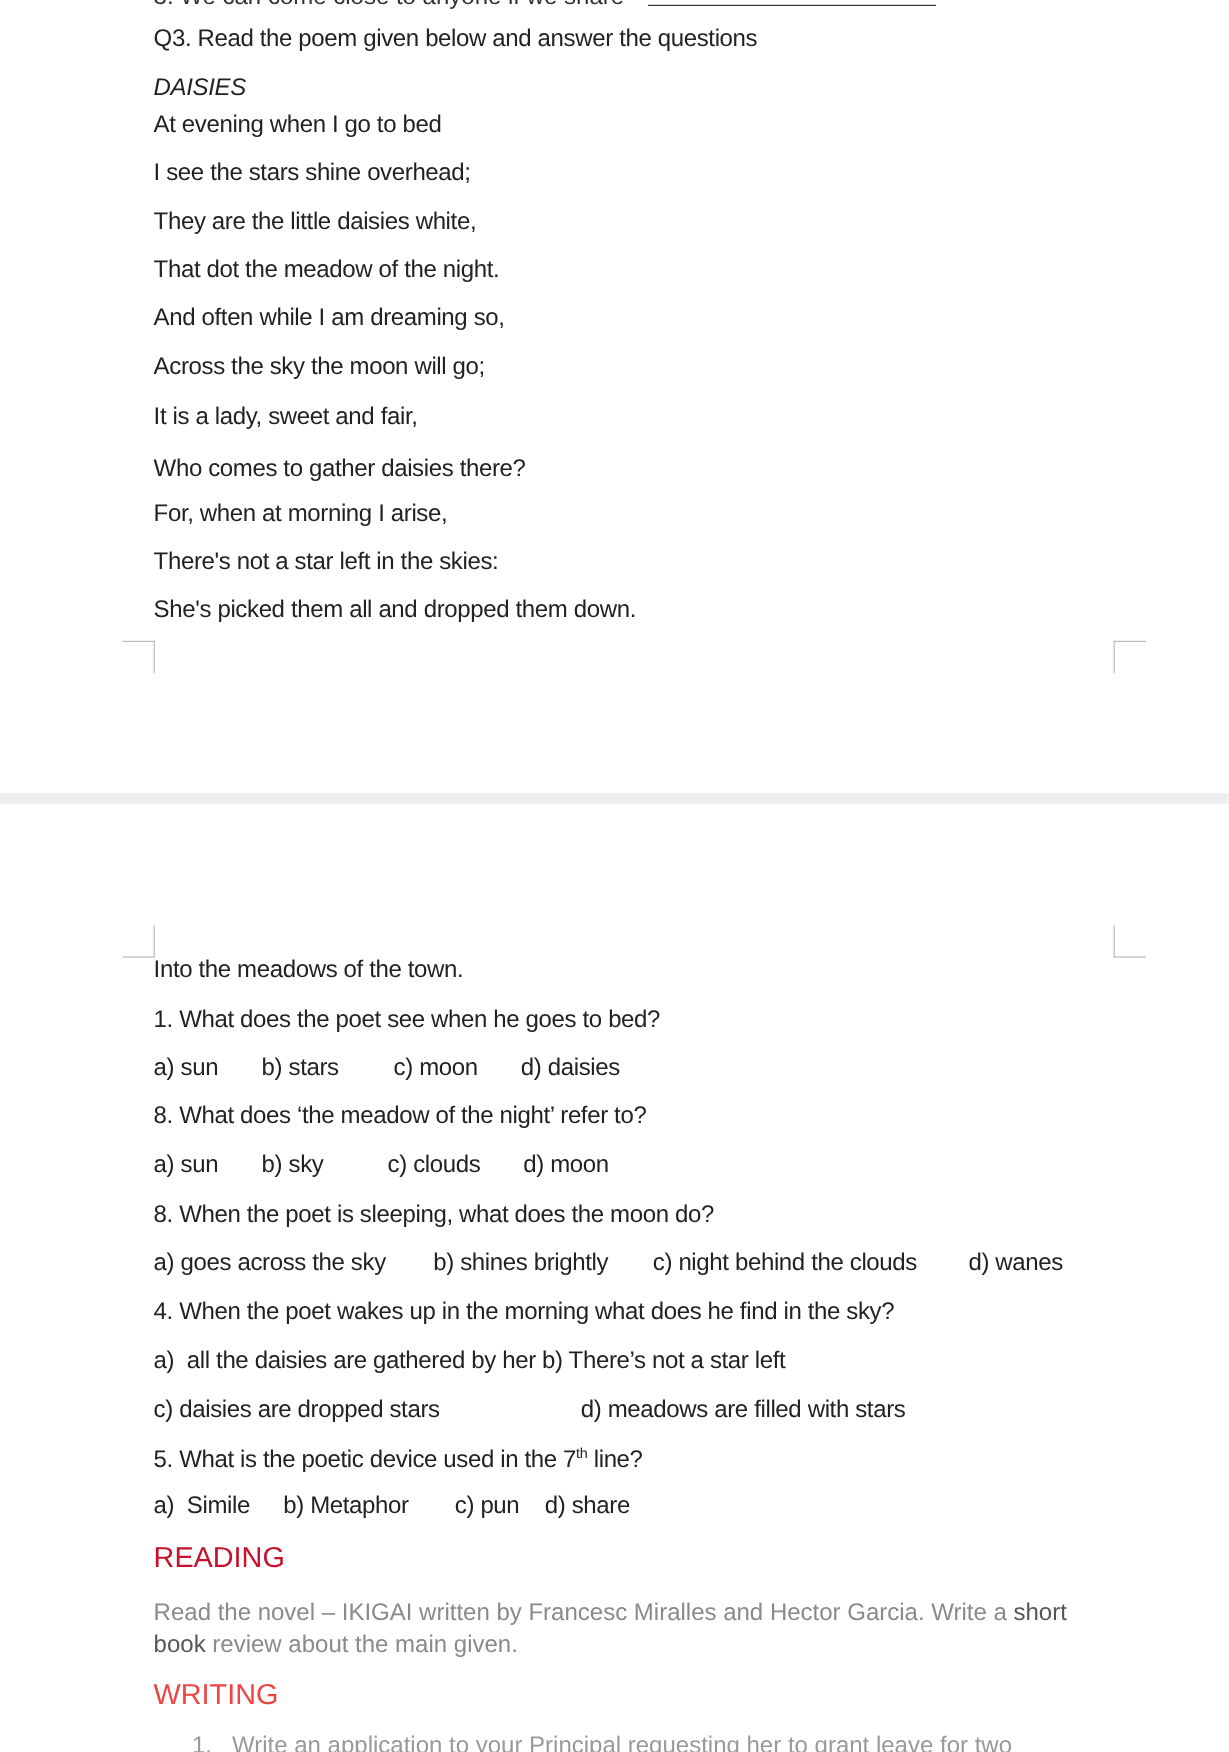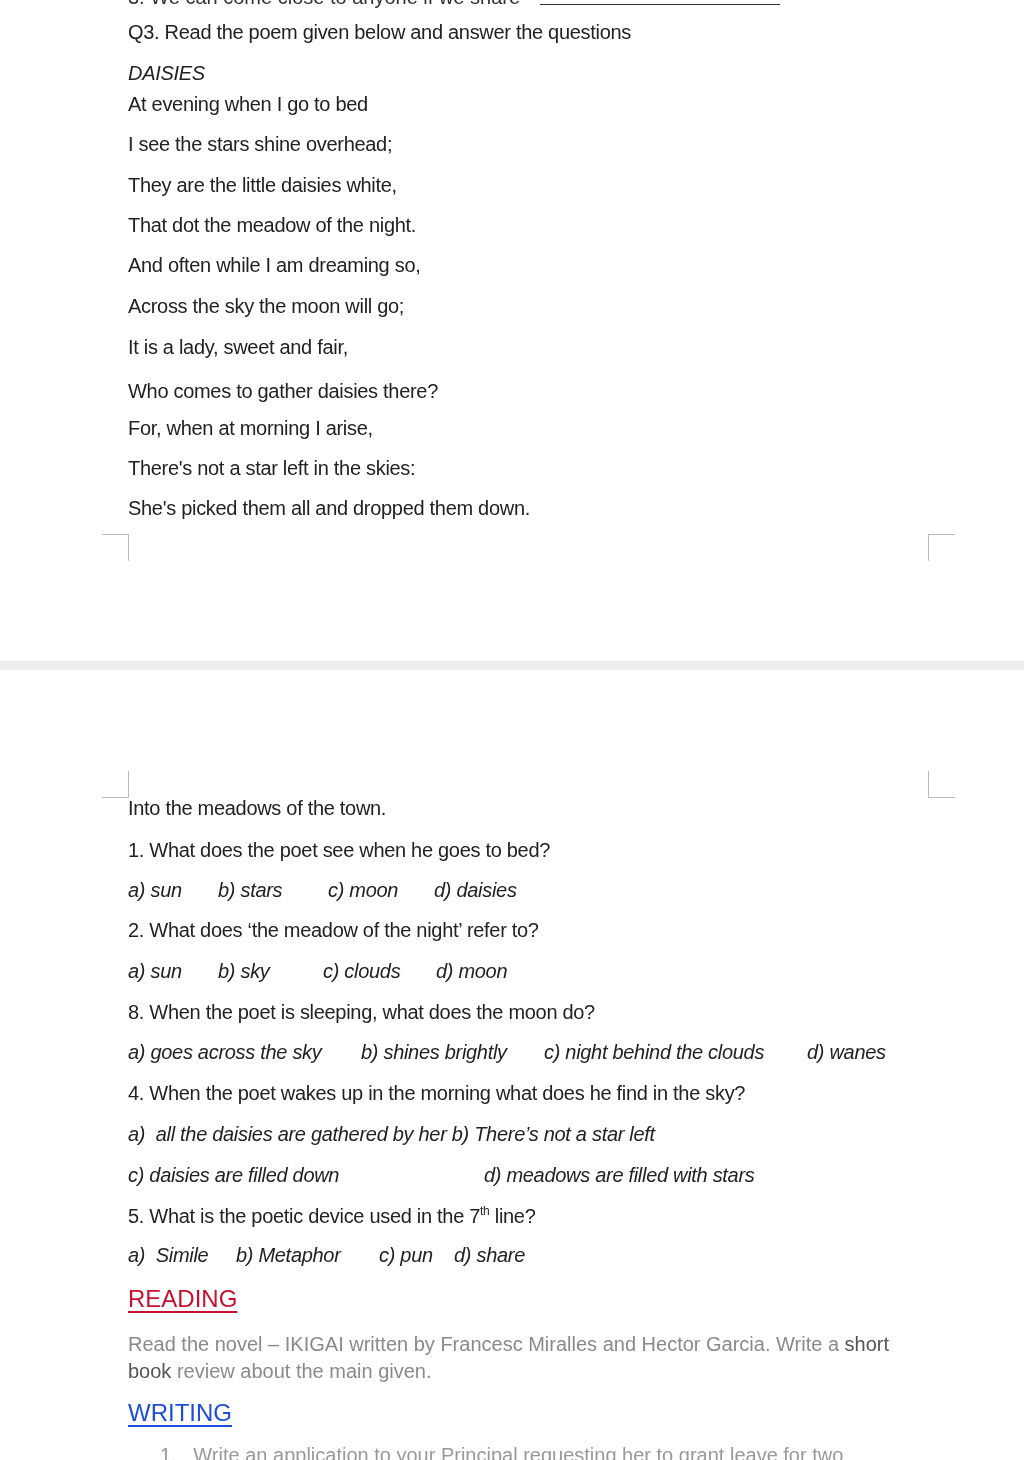--- a/index.html
+++ b/index.html
@@ -2,26 +2,26 @@
 <html><head>
 <meta charset="utf-8">
 <style>
   html, body { margin:0; padding:0; background:#fff; }
   body { width:1024px; height:1460px; position:relative; overflow:hidden;
          font-family:"Liberation Sans", sans-serif; color:#222; }
   .line { position:absolute; left:128px; font-size:20px; letter-spacing:-0.3px; white-space:nowrap; }
   .top-cut { position:absolute; left:128px; top:-14px; font-size:20px; color:#333; }
   .top-blank { position:absolute; left:540px; top:4px; width:240px; border-bottom:1.5px solid #333; }
   .title { font-style:italic; }
-  .opt { display:inline-block;font-style:italic; }
+  .opt { display:inline-block; }
   .corner { position:absolute; width:26px; height:26px; border-color:#bbb; border-style:solid; border-width:0; }
   .page-gap { position:absolute; left:0; top:661px; width:1024px; height:9px; background:#eeeeee; }
-  .heading { position:absolute; left:128px; font-size:24px; text-decoration:underline; text-underline-offset:4px; }
+  .heading { position:absolute; left:128px; font-size:24px; text-underline-offset:4px; }
   .reading { color:#c8102e; }
-  .writing { color:#1d4ed8; }
+  .writing { color:#ef4444; }
   .para { position:absolute; left:128px; width:780px; font-size:20px; color:#8a8a8a; line-height:27px; }
   .para b { color:#555; font-weight:normal; }
   .bottom-cut { position:absolute; left:160px; top:1444px; font-size:20px; color:#999; white-space:nowrap; }
   sup { font-size:12px;margin-top:10px; }
 </style>
 </head>
 <body>
 
 <div class="top-cut">3. We can come close to anyone if we share</div>
 <div class="top-blank"></div>
@@ -47,36 +47,36 @@
 <div class="corner" style="left:102px;top:771px;border-bottom-width:1px;border-right-width:1px;"></div>
 <div class="corner" style="left:928px;top:771px;border-bottom-width:1px;border-left-width:1px;"></div>
 
 <div class="line" style="top:797px">Into the meadows of the town.</div>
 
 <div class="line" style="top:839px">1. What does the poet see when he goes to bed?</div>
 <div class="line" style="top:879px">
   <span class="opt" style="width:90px">a) sun</span><span class="opt" style="width:110px">b) stars</span><span class="opt" style="width:106px">c) moon</span><span class="opt">d) daisies</span>
 </div>
 
-<div class="line" style="top:919px">2. What does ‘the meadow of the night’ refer to?</div>
+<div class="line" style="top:919px">8. What does ‘the meadow of the night’ refer to?</div>
 <div class="line" style="top:960px">
   <span class="opt" style="width:90px">a) sun</span><span class="opt" style="width:105px">b) sky</span><span class="opt" style="width:113px">c) clouds</span><span class="opt">d) moon</span>
 </div>
 
 <div class="line" style="top:1001px">8. When the poet is sleeping, what does the moon do?</div>
 <div class="line" style="top:1041px">
   <span class="opt" style="width:233px">a) goes across the sky</span><span class="opt" style="width:183px">b) shines brightly</span><span class="opt" style="width:263px">c) night behind the clouds</span><span class="opt">d) wanes</span>
 </div>
 
 <div class="line" style="top:1082px">4. When the poet wakes up in the morning what does he find in the sky?</div>
 <div class="line" style="top:1123px">
   <span class="opt" style="white-space:pre">a)  all the daisies are gathered by her</span> <span class="opt">b) There’s not a star left</span>
 </div>
 <div class="line" style="top:1164px">
-  <span class="opt" style="width:356px">c) daisies are filled down</span><span class="opt">d) meadows are filled with stars</span>
+  <span class="opt" style="width:356px">c) daisies are dropped stars</span><span class="opt">d) meadows are filled with stars</span>
 </div>
 
 <div class="line" style="top:1204px">
   <span>5. What is the poetic device used in the 7</span><sup>th</sup><span> line?</span>
 </div>
 <div class="line" style="top:1244px">
   <span class="opt" style="width:108px;white-space:pre">a)  Simile</span><span class="opt" style="width:143px">b) Metaphor</span><span class="opt" style="width:75px">c) pun</span><span class="opt">d) share</span>
 </div>
 
 <div class="heading reading" style="top:1285px">READING</div>

